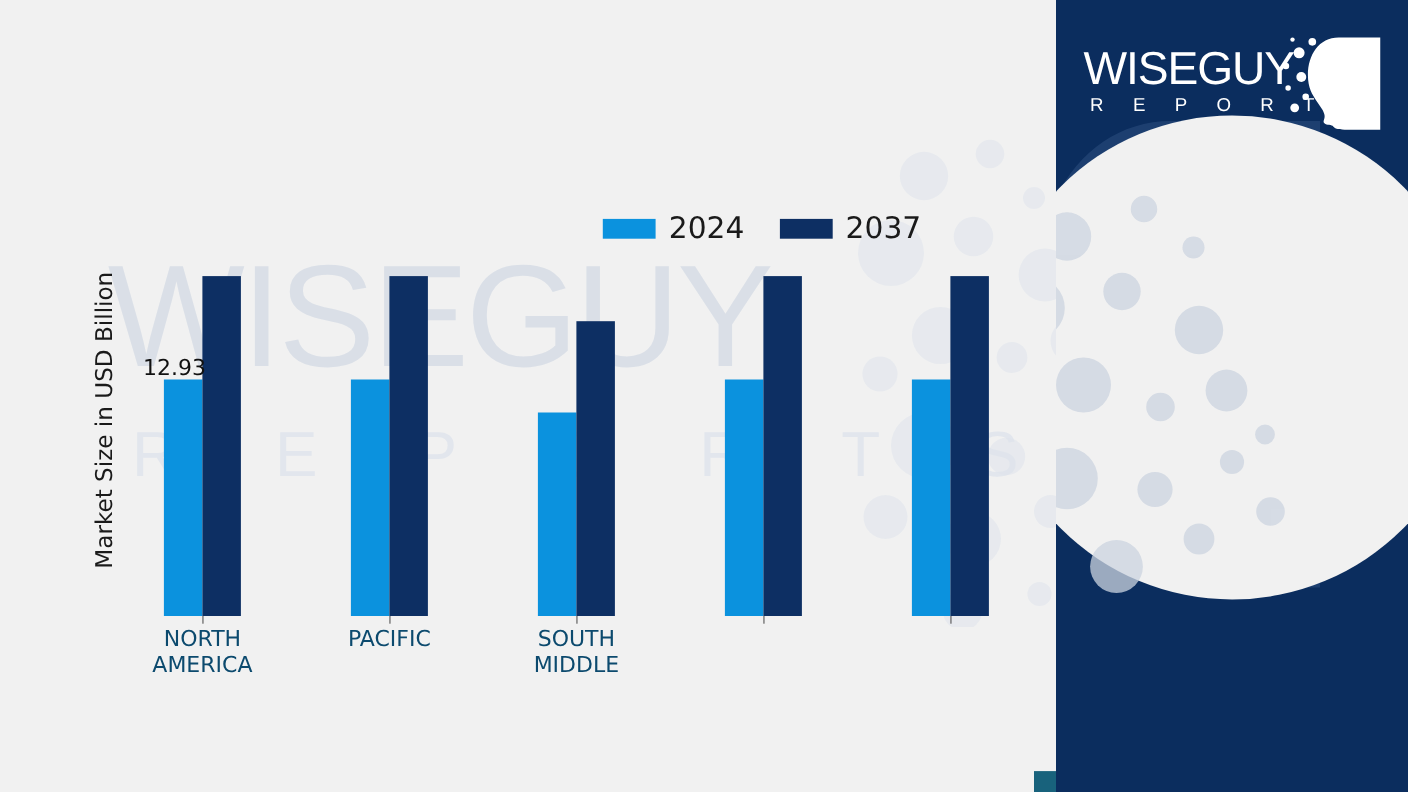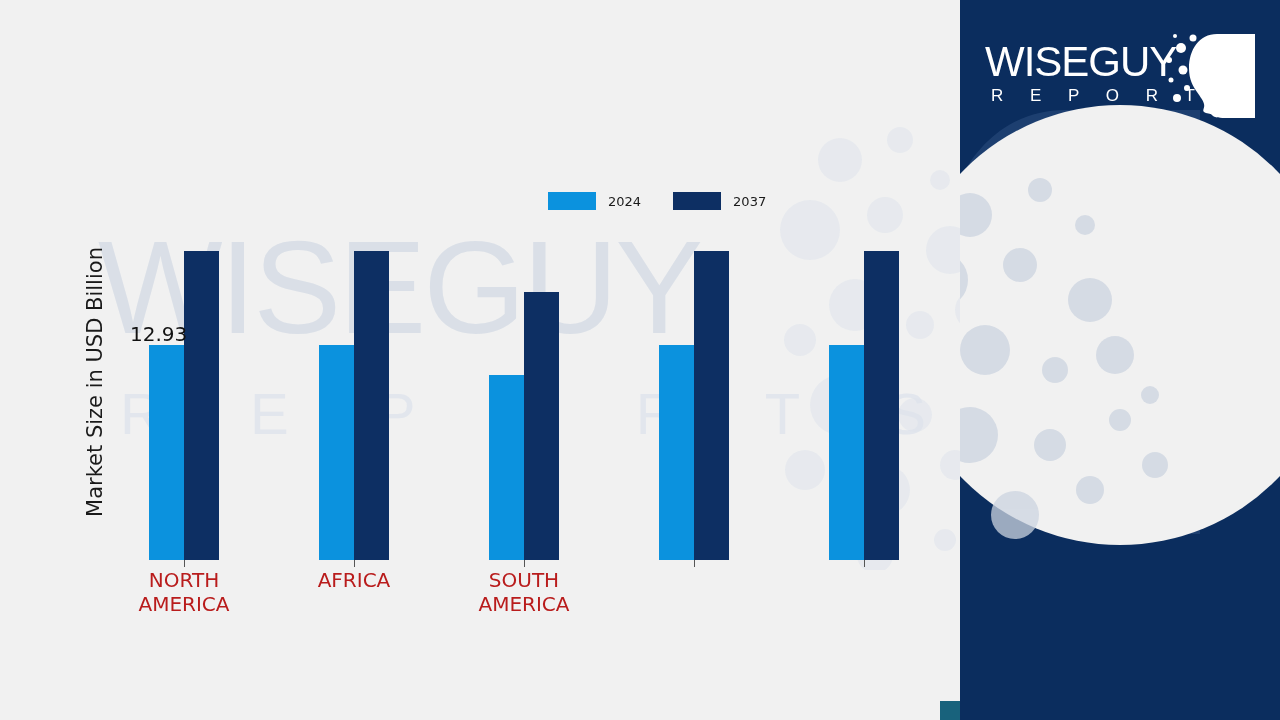--- a/index.html
+++ b/index.html
@@ -102,29 +102,29 @@
     white-space: nowrap;
   }
   .legend {
     position: absolute; left: 548px; top: 192px;
     display: flex; align-items: center; gap: 32px;
   }
   .legend-item { display: flex; align-items: center; gap: 12px; }
   .legend-swatch { width: 48px; height: 18px; display: block; }
   .legend-text {
     font-family: "DejaVu Sans", sans-serif;
-    font-size: 13px; color: #1a1a1a;
+    font-size: 27px; color: #1a1a1a;
   }
   .plot { position: absolute; left: 0; top: 0; width: 960px; height: 720px; }
   .bar { position: absolute; }
   .tick { position: absolute; width: 1px; background: #555; }
   .cat-label {
     position: absolute;
     font-family: "DejaVu Sans", sans-serif;
-    font-size: 20px; color: #b91c1c;
+    font-size: 20px; color: #0c4a6e;
     text-align: center; line-height: 24px;
     white-space: pre-line;
   }
   .datalabel {
     position: absolute;
     font-family: "DejaVu Sans", sans-serif;
     font-size: 20px; font-weight: normal; color: #111;
     white-space: nowrap;
   }
 </style>
@@ -179,26 +179,26 @@
 
     <div class="plot" id="plot">
         <div class="bar" style="left: 149px; top: 344.964px; width: 35px; height: 215.036px; background: rgb(11, 146, 222);"></div>
         <div class="bar" style="left: 184px; top: 251px; width: 35px; height: 309px; background: rgb(13, 47, 99);"></div>
         <div class="tick" style="left: 184px; top: 560px; height: 7px;"></div>
         <div class="cat-label" style="left: 94px; top: 568px; width: 180px;">NORTH
 AMERICA</div>
         <div class="bar" style="left: 319px; top: 344.964px; width: 35px; height: 215.036px; background: rgb(11, 146, 222);"></div>
         <div class="bar" style="left: 354px; top: 251px; width: 35px; height: 309px; background: rgb(13, 47, 99);"></div>
         <div class="tick" style="left: 354px; top: 560px; height: 7px;"></div>
-        <div class="cat-label" style="left: 264px; top: 568px; width: 180px;">AFRICA</div>
+        <div class="cat-label" style="left: 264px; top: 568px; width: 180px;">PACIFIC</div>
         <div class="bar" style="left: 489px; top: 375.066px; width: 35px; height: 184.934px; background: rgb(11, 146, 222);"></div>
         <div class="bar" style="left: 524px; top: 291.912px; width: 35px; height: 268.088px; background: rgb(13, 47, 99);"></div>
         <div class="tick" style="left: 524px; top: 560px; height: 7px;"></div>
         <div class="cat-label" style="left: 434px; top: 568px; width: 180px;">SOUTH
-AMERICA</div>
+MIDDLE</div>
         <div class="bar" style="left: 659px; top: 344.964px; width: 35px; height: 215.036px; background: rgb(11, 146, 222);"></div>
         <div class="bar" style="left: 694px; top: 251px; width: 35px; height: 309px; background: rgb(13, 47, 99);"></div>
         <div class="tick" style="left: 694px; top: 560px; height: 7px;"></div>
         <div class="bar" style="left: 829px; top: 344.964px; width: 35px; height: 215.036px; background: rgb(11, 146, 222);"></div>
         <div class="bar" style="left: 864px; top: 251px; width: 35px; height: 309px; background: rgb(13, 47, 99);"></div>
         <div class="tick" style="left: 864px; top: 560px; height: 7px;"></div>
       </div>
 
     <div class="datalabel" id="dl" style="left:130px; top:322px;">12.93</div>
   </div>

